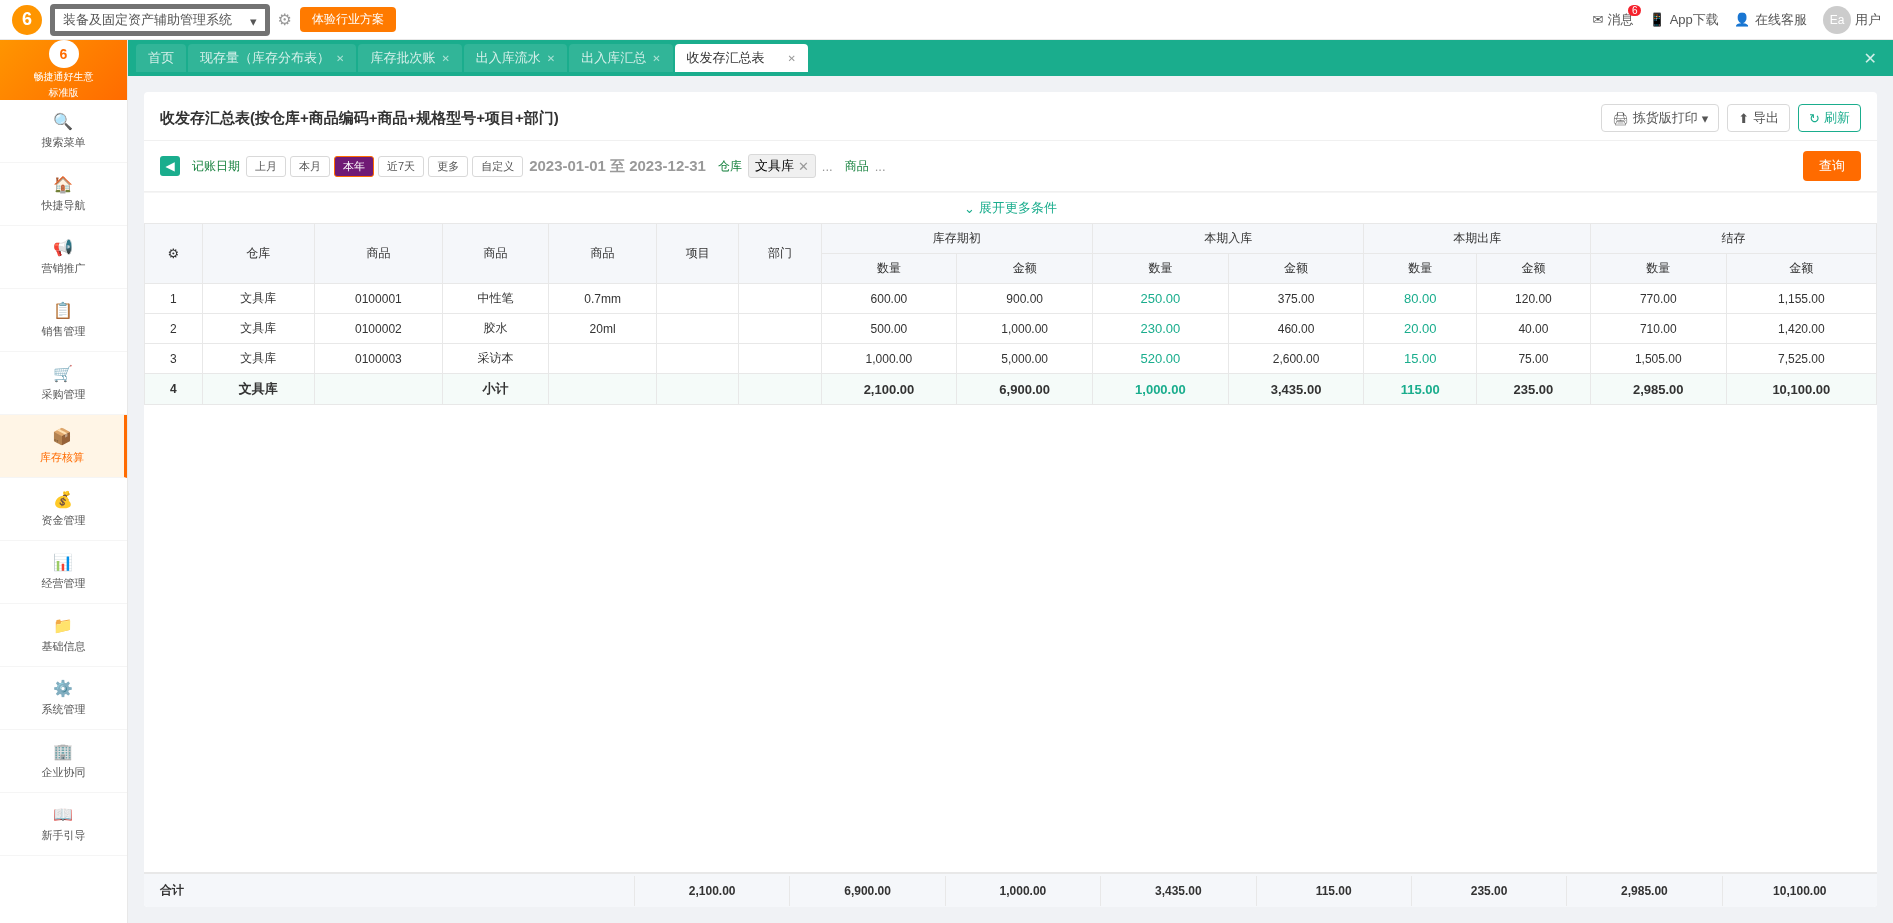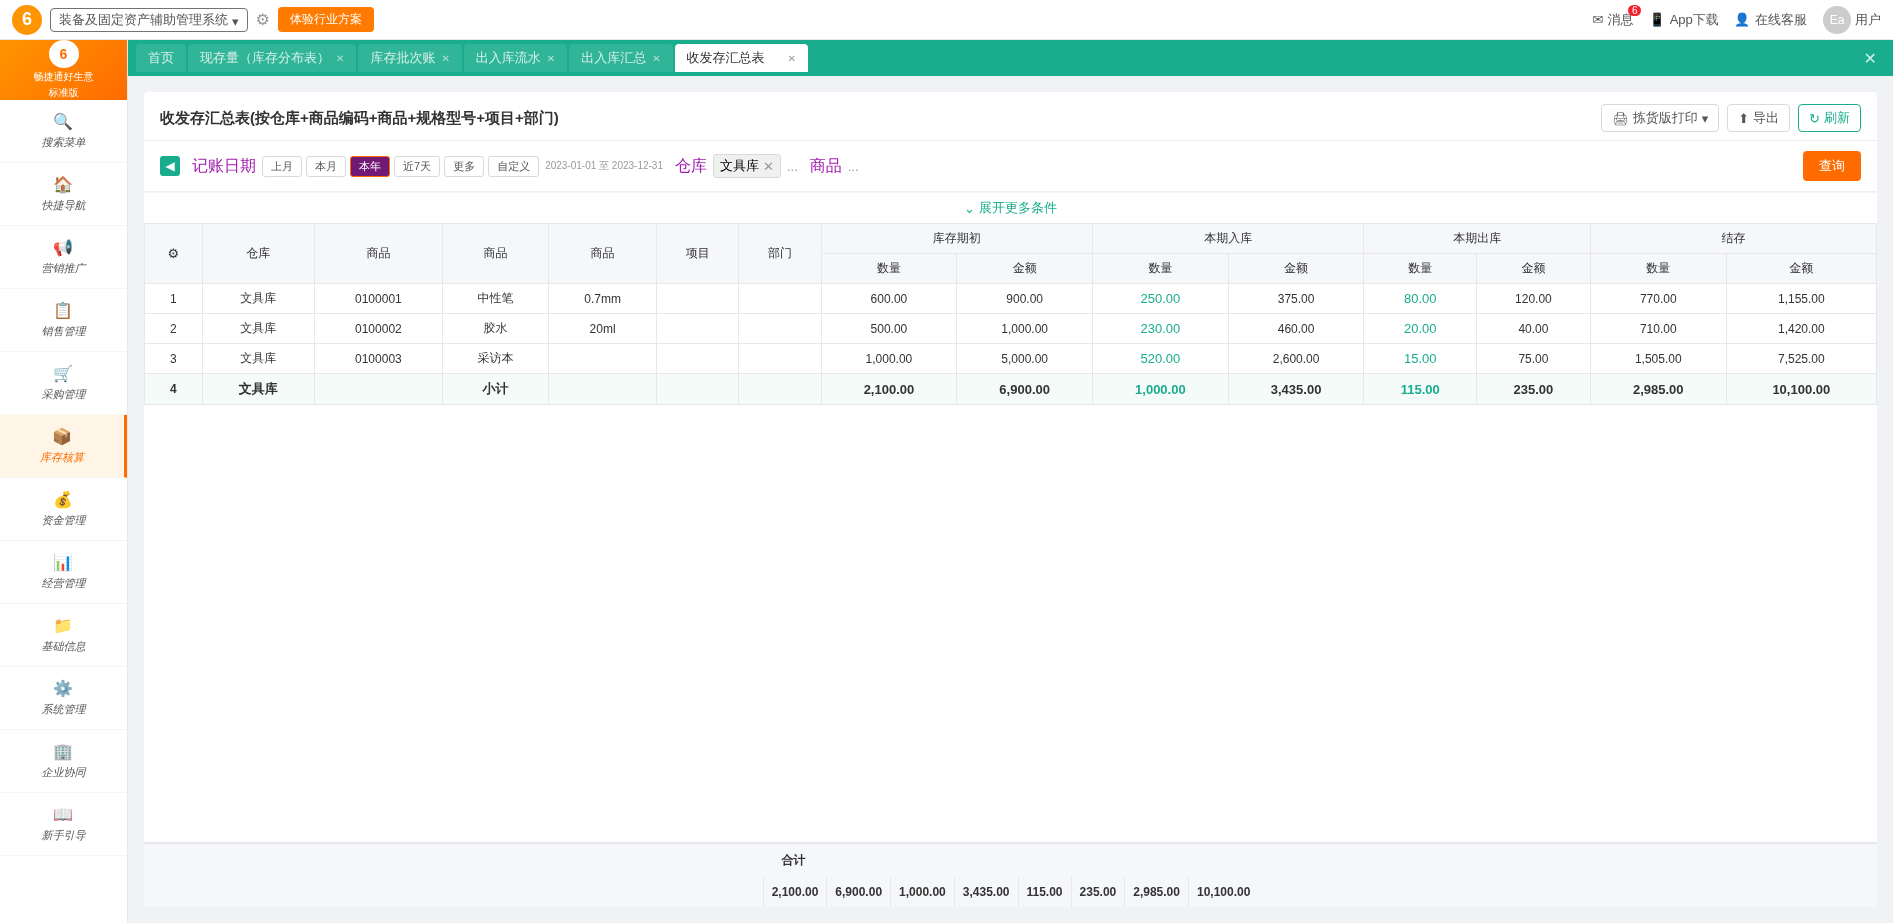--- a/index.html
+++ b/index.html
@@ -9,41 +9,41 @@
     .top-header {
       height: 40px;
       background: #fff;
       display: flex;
       align-items: center;
       justify-content: space-between;
       padding: 0 12px;
       border-bottom: 1px solid #e8e8e8;
     }
     .top-header-left { display: flex; align-items: center; gap: 8px; }
-    .system-title-select { display: flex; align-items: flex-end; gap: 4px; color: #555; border: 1px solid #737373; padding: 2px 8px; border-radius: 4px; background: #fff; cursor: pointer; }
+    .system-title-select { display: flex; align-items: flex-end; gap: 18px; color: #555; border: 5px solid #737373; padding: 2px 8px; border-radius: 4px; background: #fff; cursor: pointer; }
     .top-header-right { display: flex; align-items: center; gap: 16px; color: #555; font-size: 12px; }
     .header-action { display: flex; align-items: center; gap: 4px; cursor: pointer; position: relative; }
     .badge { background: #f5222d; color: #fff; border-radius: 10px; font-size: 10px; padding: 0 4px; position: absolute; top: -6px; right: -8px; }
     .experience-btn { background: #ff7a00; color: #fff; border: none; padding: 4px 12px; border-radius: 4px; cursor: pointer; font-size: 12px; }
     .user-avatar { width: 28px; height: 28px; background: #ccc; border-radius: 50%; display: flex; align-items: center; justify-content: center; font-size: 12px; color: #fff; }
 
     
     .main-layout { display: flex; flex: 1; overflow: hidden; }
 
     
     .sidebar { width: 128px; background: #fff; border-right: 1px solid #e8e8e8; display: flex; flex-direction: column; }
     .logo-area { height: 60px; background: linear-gradient(135deg, #ff9500, #ff6b00); display: flex; align-items: center; justify-content: center; flex-direction: column; }
     .logo-icon { width: 30px; height: 30px; background: #fff; border-radius: 50%; display: flex; align-items: center; justify-content: center; color: #ff6b00; font-weight: bold; font-size: 14px; }
     .logo-text { color: #fff; font-size: 10px; margin-top: 2px; }
 
     .sidebar-menu { flex: 1; overflow-y: auto; }
     .sidebar-item { display: flex; flex-direction: column; align-items: center; padding: 12px 8px; cursor: pointer; border-bottom: 1px solid #f5f5f5; gap: 4px; color: #555; }
     .sidebar-item.active { background: #fff5e6; color: #ff6b00; border-right: 3px solid #ff6b00; }
     .sidebar-item .icon { font-size: 16px; }
-    .sidebar-item .label { font-size: 11px; text-align: center; font-style: italic; }
+    .sidebar-item .label { font-size: 11px; text-align: center; }
 
     
     .content-area { flex: 1; display: flex; flex-direction: column; overflow: hidden; }
 
     
     .tab-bar { display: flex; align-items: center; background: #1aad8d; height: 36px; padding: 0 8px; gap: 2px; }
     .tab { display: flex; align-items: center; gap: 6px; padding: 0 12px; height: 28px; border-radius: 4px 4px 0 0; cursor: pointer; font-size: 12px; color: rgba(255,255,255,0.8); background: rgba(255,255,255,0.1); white-space: nowrap; }
     .tab.active { background: #fff; color: #333; gap: 23px; }
     .tab .close-icon { font-size: 10px; color: rgba(255,255,255,0.6); }
     .tab.active .close-icon { color: #999; }
@@ -57,25 +57,25 @@
     .page-header { display: flex; align-items: center; justify-content: space-between; padding: 12px 16px 8px; border-bottom: 1px solid #f0f0f0; }
     .page-title { font-size: 15px; font-weight: bold; color: #333; }
     .page-header-actions { display: flex; align-items: center; gap: 8px; }
     .btn-action { display: flex; align-items: center; gap: 4px; padding: 4px 10px; border: 1px solid #d9d9d9; border-radius: 4px; background: #fff; cursor: pointer; font-size: 12px; color: #555; }
     .btn-refresh { color: #1aad8d; border-color: #1aad8d; }
 
     
     .filter-area { padding: 10px 16px; border-bottom: 1px solid #f0f0f0; display: flex; align-items: center; gap: 12px; flex-wrap: wrap; }
     .filter-collapse-btn { background: #1aad8d; color: #fff; border: none; width: 20px; height: 20px; border-radius: 3px; cursor: pointer; display: flex; align-items: center; justify-content: center; font-size: 12px; flex-shrink: 0; }
     .filter-group { display: flex; align-items: center; gap: 6px; flex-wrap: wrap; }
-    .filter-label { color: #a21caf; font-size: 16px; white-space: nowrap; }
+    .filter-label { color: #15803d; font-size: 12px; white-space: nowrap; }
     .filter-date-btns { display: flex; align-items: flex-start; gap: 4px; }
     .date-btn { padding: 2px 8px; border: 1px solid #d9d9d9; border-radius: 3px; background: #fff; cursor: pointer; font-size: 11px; color: #555; }
     .date-btn.active { background: #701a75; color: #fff; border-color: #ff6b00; }
-    .date-range { color: #999; font-size: 10px; }
+    .date-range { color: #999; font-size: 15px; font-weight: bold; }
     .filter-tag { display: flex; align-items: center; gap: 4px; background: #f0f0f0; border: 1px solid #d9d9d9; border-radius: 3px; padding: 2px 6px; font-size: 12px; }
     .filter-tag .remove { cursor: pointer; color: #999; }
     .filter-dots { color: #999; cursor: pointer; }
     .expand-more { display: flex; align-items: center; justify-content: center; padding: 6px; border-top: 1px solid #f5f5f5; }
     .expand-btn { color: #1aad8d; font-size: 12px; cursor: pointer; border: none; background: none; display: flex; align-items: center; gap: 4px; }
 
     
     .table-container { flex: 1; overflow: auto; }
     table { width: 100%; border-collapse: collapse; }
     thead { position: sticky; top: 0; z-index: 2; }
@@ -367,21 +367,21 @@
         <td><strong>3,435.00</strong></td>
         <td><strong><span class="link">115.00</span></strong></td>
         <td><strong>235.00</strong></td>
         <td><strong>2,985.00</strong></td>
         <td><strong>10,100.00</strong></td>
       </tr>
               </tbody>
           </table>
         </div>
 
-        <div style="background:#f5f7fa;border-top:2px solid #e8e8e8;display:flex;align-items:center;flex-direction:column;">
+        <div style="background:#f5f7fa;border-top:2px solid #e8e8e8;display:flex;align-items:center;">
           <div style="padding:8px 16px;font-weight:bold;color:#333;font-size:12px;width:490px;">合计</div>
           <div style="flex:1;display:flex;">
             <div style="flex:1;padding:8px;text-align:center;font-weight:bold;font-size:12px;color:#333;border-left:1px solid #e8e8e8;">2,100.00</div>
             <div style="flex:1;padding:8px;text-align:center;font-weight:bold;font-size:12px;color:#333;border-left:1px solid #e8e8e8;">6,900.00</div>
             <div style="flex:1;padding:8px;text-align:center;font-weight:bold;font-size:12px;color:#333;border-left:1px solid #e8e8e8;">1,000.00</div>
             <div style="flex:1;padding:8px;text-align:center;font-weight:bold;font-size:12px;color:#333;border-left:1px solid #e8e8e8;">3,435.00</div>
             <div style="flex:1;padding:8px;text-align:center;font-weight:bold;font-size:12px;color:#333;border-left:1px solid #e8e8e8;">115.00</div>
             <div style="flex:1;padding:8px;text-align:center;font-weight:bold;font-size:12px;color:#333;border-left:1px solid #e8e8e8;">235.00</div>
             <div style="flex:1;padding:8px;text-align:center;font-weight:bold;font-size:12px;color:#333;border-left:1px solid #e8e8e8;">2,985.00</div>
             <div style="flex:1;padding:8px;text-align:center;font-weight:bold;font-size:12px;color:#333;border-left:1px solid #e8e8e8;">10,100.00</div>

